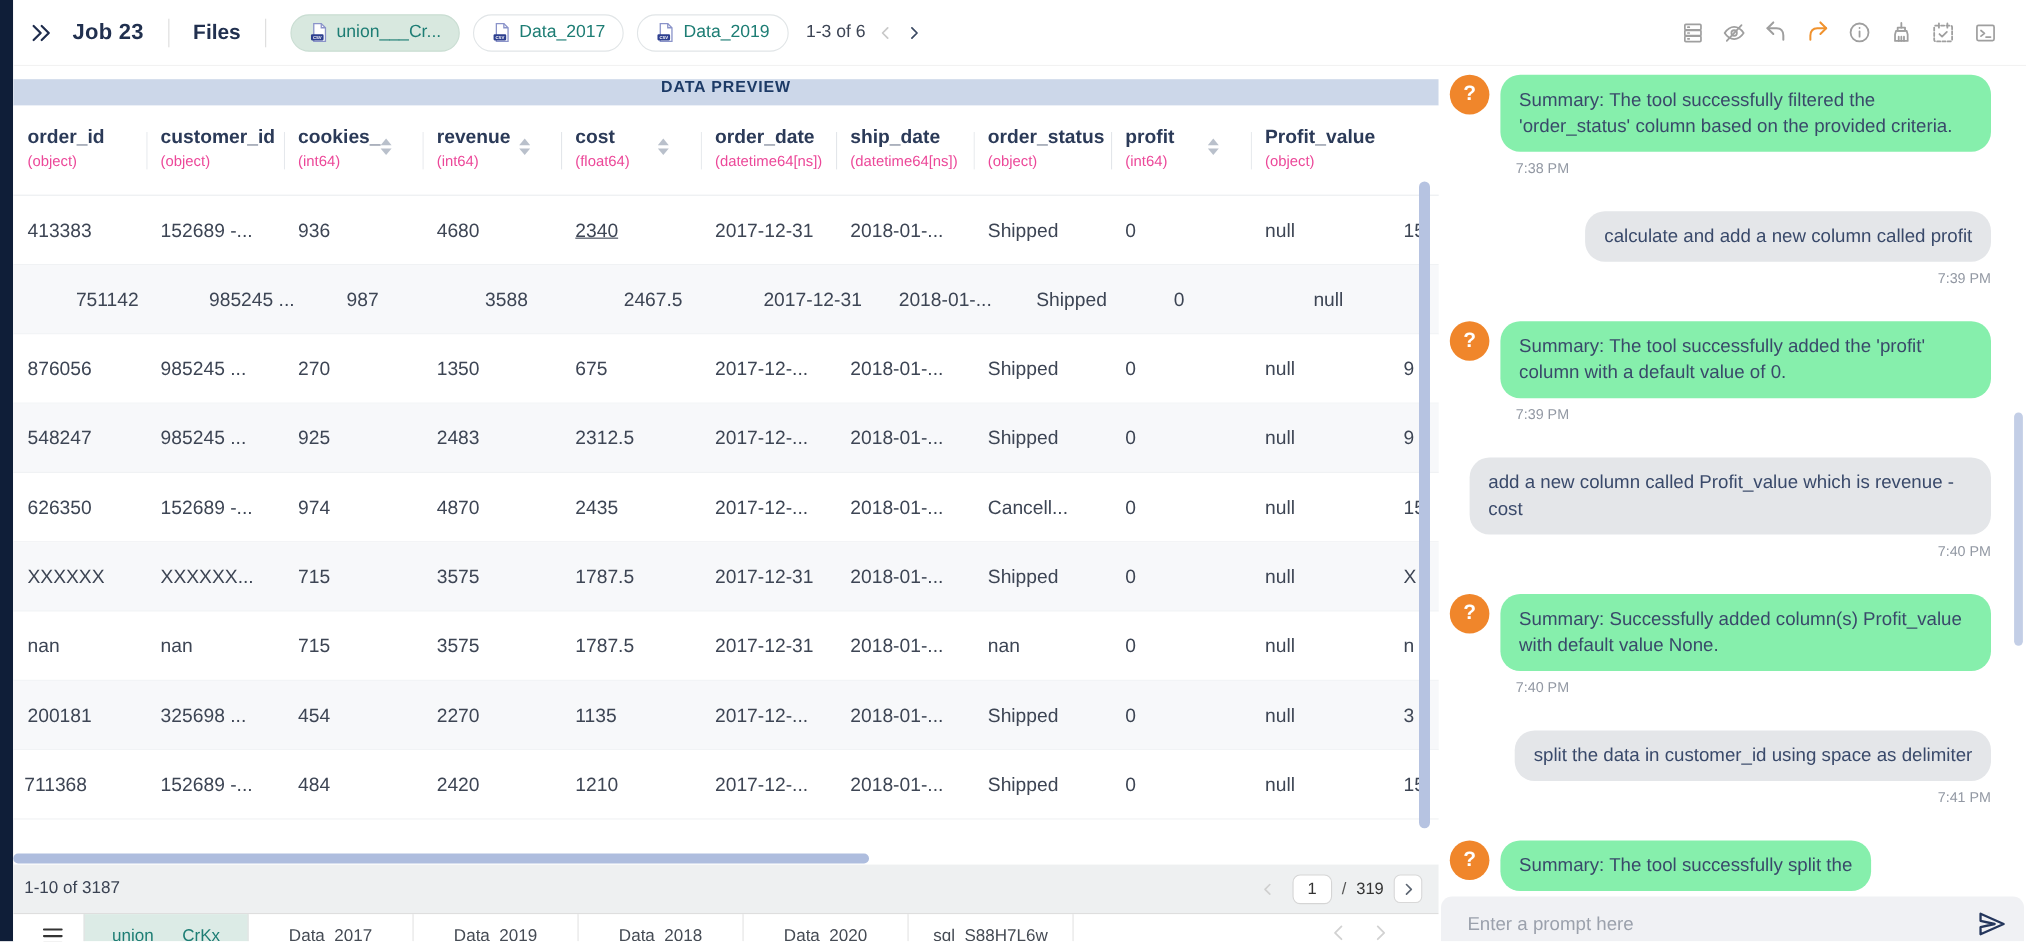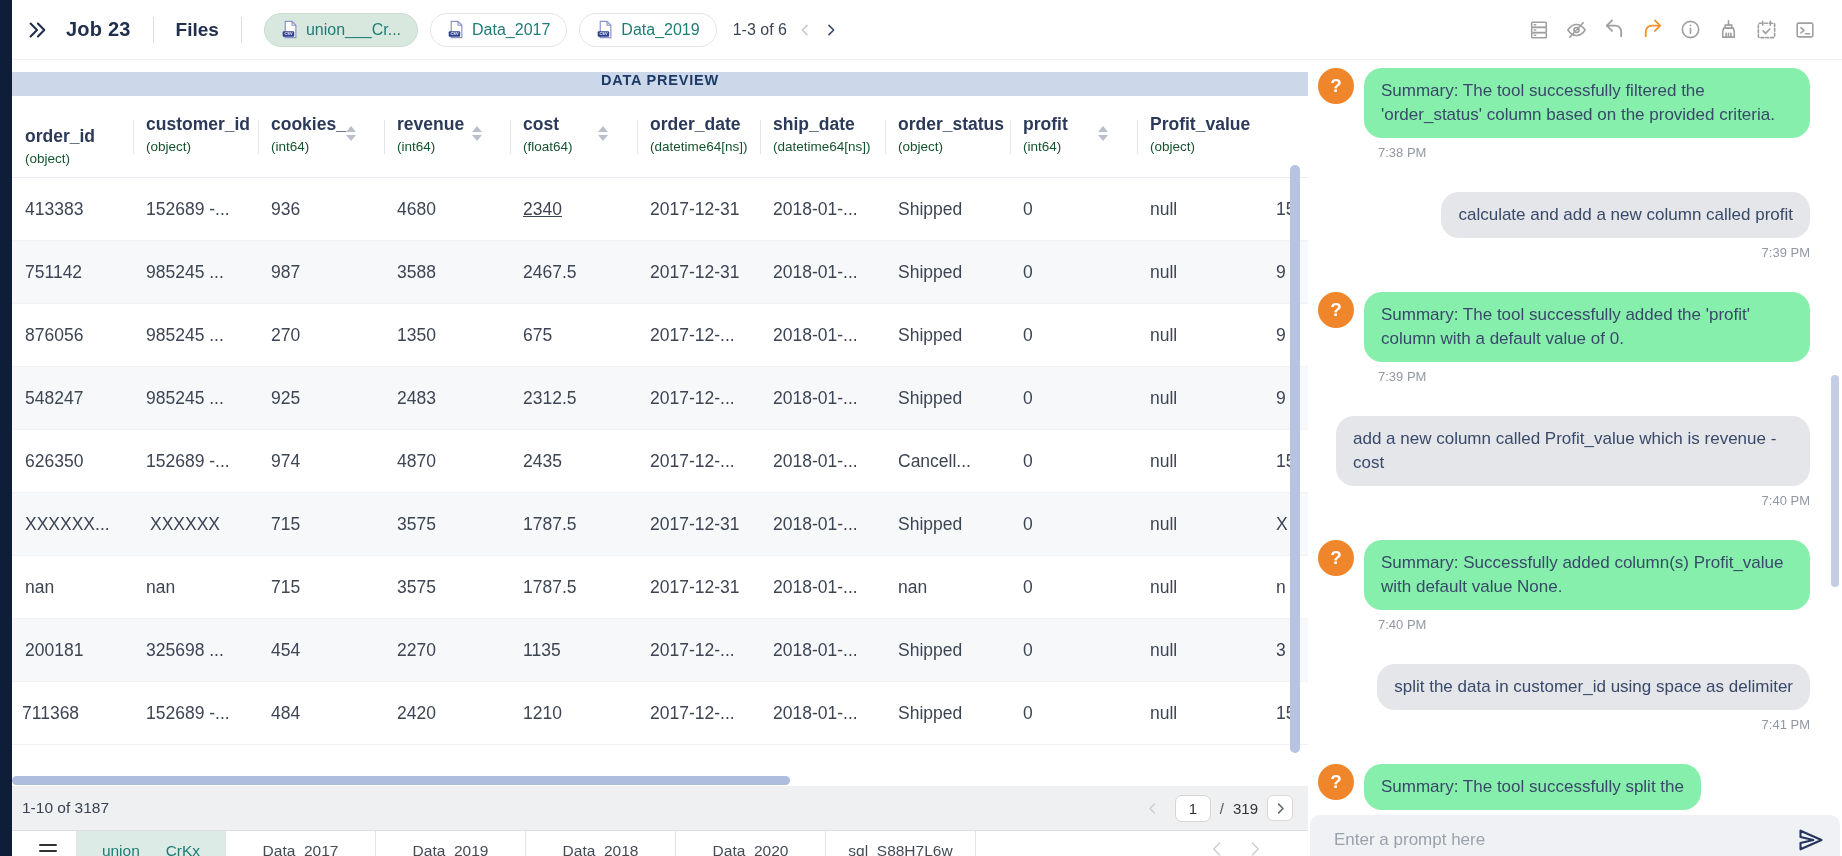--- a/index.html
+++ b/index.html
@@ -32,21 +32,21 @@
   .main { position:absolute; left:12px; top:60px; width:1296px; height:796px; background:#fff; overflow:hidden; }
   .preview-band { position:absolute; left:0; top:12px; width:1296px; height:24px; background:#ccd7e9;
     display:flex; justify-content:center; }
   .preview-title { font-size:14.5px; font-weight:bold; color:#1c3a66; letter-spacing:.8px; }
 
   .thead { position:absolute; left:0; top:36px; width:1331px; height:82px; display:flex; background:#fff;
     border-bottom:1px solid #e7eaee; }
   .th { position:relative; padding:18px 4px 0 13px; flex:0 0 auto; overflow:hidden; cursor:pointer; }
   .th + .th::before { content:""; position:absolute; left:0; top:24px; width:1px; height:34px; background:#e3e6ea; }
   .th-name { font-size:17.5px; font-weight:bold; color:#2b3a58; white-space:nowrap; }
-  .th-type { font-size:13.5px; color:#14532d; margin-top:4px; white-space:nowrap; }
+  .th-type { font-size:13.5px; color:#ec4899; margin-top:4px; white-space:nowrap; }
   .sort-arrows { position:absolute; left:88px; top:30px; display:flex; flex-direction:column; gap:3px; }
   .tri-up { width:0; height:0; border-left:5px solid transparent; border-right:5px solid transparent; border-bottom:6px solid #b9c0cb; }
   .tri-down { width:0; height:0; border-left:5px solid transparent; border-right:5px solid transparent; border-top:6px solid #b9c0cb; }
 
   .tbody { position:absolute; left:0; top:118px; width:1331px; }
   .tr { display:flex; height:63px; background:#fff; border-bottom:1px solid #f0f2f4; }
   .tr.alt { background:#f7f8fa; }
   .td { flex:0 0 auto; padding:0 4px 0 13px; display:flex; align-items:center; overflow:hidden;
     font-size:17.5px; color:#3d4554; white-space:nowrap; }
 
@@ -215,21 +215,21 @@
           </svg>
         </span>
       </div>
   </div>
 
   <div class="main">
     <div class="preview-band">
       <span class="preview-title">DATA PREVIEW</span>
     </div>
     <div class="thead">
-        <div class="th" style="width: 121px; margin-top: 12px;">
+        <div class="th" style="width: 121px;">
           <div class="th-name">order_id</div>
           <div class="th-type">(object)</div>
         </div>
         <div class="th" style="width: 125px;">
           <div class="th-name">customer_id</div>
           <div class="th-type">(object)</div>
         </div>
         <div class="th" style="width: 126px;">
           <div class="th-name">cookies_</div>
           <div class="th-type">(int64)</div>
@@ -287,21 +287,21 @@
           <div class="td" style="width: 126px;">4680</div>
           <div class="td" style="width: 127px; text-decoration: underline;">2340</div>
           <div class="td" style="width: 123px;">2017-12-31</div>
           <div class="td" style="width: 125px;">2018-01-...</div>
           <div class="td" style="width: 125px;">Shipped</div>
           <div class="td" style="width: 127px;">0</div>
           <div class="td" style="width: 126px;">null</div>
           <div class="td" style="width: 80px;">15</div>
         </div>
         <div class="tr alt">
-          <div class="td" style="width: 121px;">751142</div>
+          <div class="td" style="width: 121px; margin-left: 44px;">751142</div>
           <div class="td" style="width: 125px;">985245 ...</div>
           <div class="td" style="width: 126px;">987</div>
           <div class="td" style="width: 126px;">3588</div>
           <div class="td" style="width: 127px;">2467.5</div>
           <div class="td" style="width: 123px;">2017-12-31</div>
           <div class="td" style="width: 125px;">2018-01-...</div>
           <div class="td" style="width: 125px;">Shipped</div>
           <div class="td" style="width: 127px;">0</div>
           <div class="td" style="width: 126px;">null</div>
           <div class="td" style="width: 80px;">9</div>
@@ -339,22 +339,22 @@
           <div class="td" style="width: 126px;">4870</div>
           <div class="td" style="width: 127px;">2435</div>
           <div class="td" style="width: 123px;">2017-12-...</div>
           <div class="td" style="width: 125px;">2018-01-...</div>
           <div class="td" style="width: 125px;">Cancell...</div>
           <div class="td" style="width: 127px;">0</div>
           <div class="td" style="width: 126px;">null</div>
           <div class="td" style="width: 80px;">15</div>
         </div>
         <div class="tr alt">
+          <div class="td" style="width: 121px;">XXXXXX</div>
           <div class="td" style="width: 125px;">XXXXXX...</div>
-          <div class="td" style="width: 121px;">XXXXXX</div>
           <div class="td" style="width: 126px;">715</div>
           <div class="td" style="width: 126px;">3575</div>
           <div class="td" style="width: 127px;">1787.5</div>
           <div class="td" style="width: 123px;">2017-12-31</div>
           <div class="td" style="width: 125px;">2018-01-...</div>
           <div class="td" style="width: 125px;">Shipped</div>
           <div class="td" style="width: 127px;">0</div>
           <div class="td" style="width: 126px;">null</div>
           <div class="td" style="width: 80px;">X</div>
         </div>

